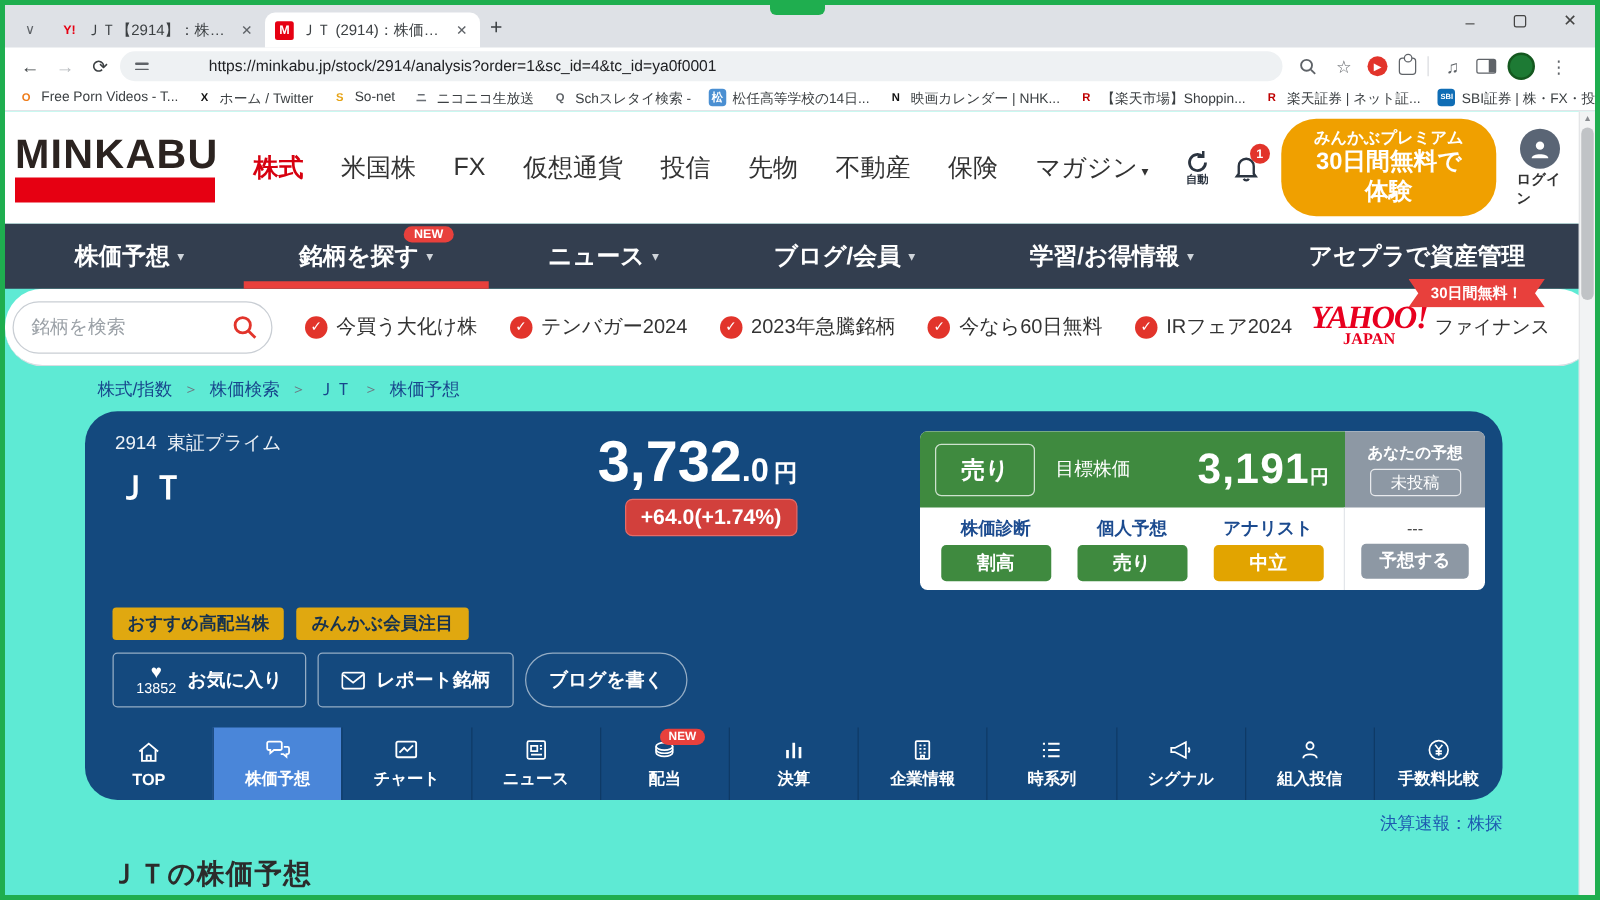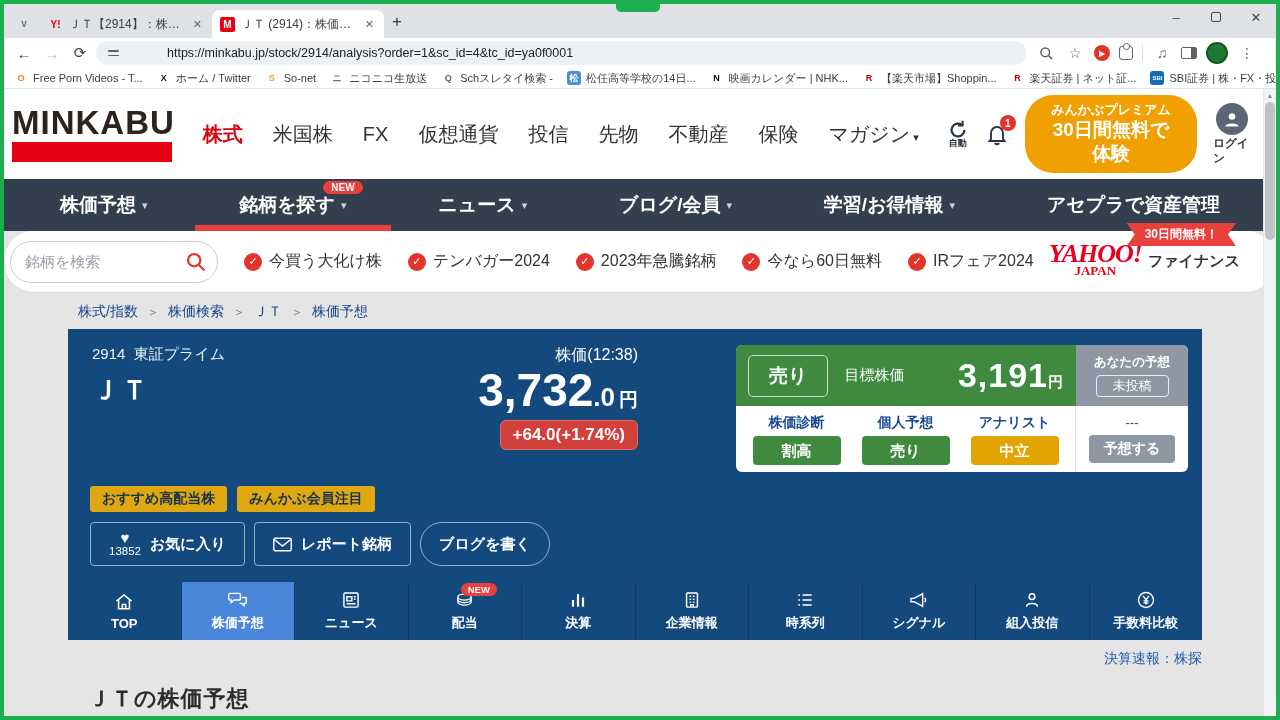--- a/index.html
+++ b/index.html
@@ -39,21 +39,21 @@
   .avatar-green { width:22px; height:22px; border-radius:50%; background:#1d7a34; border:2px solid #14581f; }
   .bookmarksbar { height:21px; background:#fff; border-bottom:1px solid #e2e4e8; display:flex; align-items:center; gap:14px; padding:0 10px; overflow:hidden; }
   .bm { display:flex; align-items:center; gap:5px; font-size:11px; color:#3c4043; white-space:nowrap; }
   .bm .bmic { width:14px; height:14px; display:flex; align-items:center; justify-content:center; font-size:9px; font-weight:bold; border-radius:3px; flex:none; }
   .bm0 .bmic{color:#ef7c1a;} .bm1 .bmic{color:#111;} .bm2 .bmic{color:#e6a315;}
   .bm3 .bmic{color:#6a6f76;} .bm4 .bmic{color:#5f6368;}
   .bm5 .bmic{background:#4a8fd2;color:#fff;} .bm6 .bmic{color:#111;}
   .bm7 .bmic{color:#bf0000;} .bm8 .bmic{color:#bf0000;}
   .bm9 .bmic{background:#0f6db5;color:#fff;font-size:6px;}
   
-  .page { position:relative; height:627px; background:#e5e5e5; overflow:hidden; }
+  .page { position:relative; height:627px; background:#5eead4; overflow:hidden; }
   .scrollbar { position:absolute; right:0; top:0; bottom:0; width:13px; background:#f2f3f4; border-left:1px solid #e4e5e7; z-index:50; }
   .scrollbar .up { display:block; text-align:center; font-size:7px; color:#8a8d91; padding-top:3px; }
   .scrollbar .thumb { position:absolute; top:13px; left:1px; width:10px; height:138px; background:#c0c3c6; border-radius:5px; }
   .site-header { height:90px; background:#fff; display:flex; align-items:center; padding:0 26px 0 8px; }
   .logo { margin-right:28px; }
   .logo .lg-txt { font-size:33px; font-weight:900; letter-spacing:1px; color:#2b2320; line-height:1; }
   .logo .lg-bar { width:160px; height:20px; background:#e60012; margin-top:3px; }
   .site-nav { display:flex; align-items:center; gap:30px; font-size:20px; color:#333; }
   .site-nav .sn { white-space:nowrap; }
   .site-nav .sn.active { color:#d7000f; font-weight:bold; }
@@ -81,26 +81,26 @@
   .search-box { position:relative; width:208px; height:42px; flex:none; }
   .search-box input { width:100%; height:100%; border:1px solid #c9ced4; border-radius:21px; padding:0 40px 0 14px; font-size:15px; color:#333; outline:none; font-family:inherit; }
   .search-box input::placeholder { color:#9aa0a6; }
   .search-mag { position:absolute; right:12px; top:10px; }
   .chk-links { display:flex; align-items:center; gap:26px; margin-left:26px; }
   .chk { display:flex; align-items:center; gap:7px; font-size:16px; color:#333; white-space:nowrap; }
   .chk .ckc { width:18px; height:18px; border-radius:50%; background:#e2342b; color:#fff; font-size:11px; font-weight:bold; display:flex; align-items:center; justify-content:center; flex:none; }
   .yahoo-logo { margin-left:auto; display:flex; align-items:center; gap:4px; padding-right:10px; }
   .y-main { font-family:"Liberation Serif",serif; font-weight:bold; font-style:italic; font-size:26px; color:#e8001f; letter-spacing:-1px; line-height:.8; }
   .y-japan { font-family:"Liberation Serif",serif; font-weight:bold; font-size:13px; color:#e8001f; text-align:center; margin-top:-2px; }
-  .y-suffix { font-size:15px; color:#333; font-weight:bold; margin-left:2px; }
-  
-  .breadcrumb { display:flex; align-items:center; gap:9px; font-size:14px; color:#17458c; margin:10px 0 8px 74px; }
+  .y-suffix { font-size:15px; color:#333; font-weight:normal; margin-left:2px; }
+  
+  .breadcrumb { display:flex; align-items:flex-start; gap:9px; font-size:14px; color:#17458c; margin:10px 0 8px 74px; }
   .breadcrumb .sep { color:#6b7581; font-size:12px; }
   
-  .card { width:1134px; margin:4px 0 0 64px; background:#14497e; color:#fff; }
+  .card { width:1134px; margin:4px 0 0 64px; background:#14497e; color:#fff;border-radius:26px; }
   .card-top { display:flex; padding:16px 14px 0 24px; }
   .stock-id { width:290px; }
   .stock-code { font-size:15px; color:#eef2f7; }
   .stock-name { font-size:27px; font-weight:bold; margin-top:8px; letter-spacing:2px; }
   .price-block { width:256px; margin-left:0; text-align:right; }
   .price-label { font-size:16px; }
   .price-main { font-size:46px; font-weight:bold; line-height:1.05; white-space:nowrap; }
   .price-dec { font-size:26px; font-weight:bold; }
   .price-unit { font-size:19px; font-weight:bold; margin-left:4px; }
   .chg-badge { display:inline-block; margin-top:6px; background:#d2403c; border:1px solid #e56a66; border-radius:6px; color:#fff; font-size:17px; font-weight:bold; padding:4px 12px; }
@@ -379,21 +379,20 @@
       <span>株価予想</span>
     </div>
 
     <div class="card">
       <div class="card-top">
         <div class="stock-id">
           <div class="stock-code"><span>2914</span>&nbsp;&nbsp;<span>東証プライム</span></div>
           <div class="stock-name">ＪＴ</div>
         </div>
         <div class="price-block">
-          <div class="price-label">株価(12:38)</div>
           <div class="price-main"><span>3,732</span><span class="price-dec">.0</span><span class="price-unit">円</span></div>
           <span class="chg-badge">+64.0(+1.74%)</span>
         </div>
         <div class="panel">
           <div class="p-rating">
             <span class="rating-box">売り</span>
             <span class="target-label">目標株価</span>
             <span class="target-value"><span>3,191</span><span class="target-unit">円</span></span>
           </div>
           <div class="p-your">
@@ -458,20 +457,27 @@
           <span class="tl">TOP</span>
         </span>
         <span class="stab active">
           <svg width="21" height="20" viewBox="0 0 24 24" fill="none" stroke="#fff" stroke-width="1.7">
               <path d="M3 4 h11 a1.5 1.5 0 0 1 1.5 1.5 v5 a1.5 1.5 0 0 1 -1.5 1.5 h-6 l-3.5 3 v-3 H3 a1.5 1.5 0 0 1 -1.5 -1.5 v-5 A1.5 1.5 0 0 1 3 4 z"></path>
               <path d="M17.5 9 h3.5 a1.5 1.5 0 0 1 1.5 1.5 v4 a1.5 1.5 0 0 1 -1.5 1.5 h-1 v2.5 l-3 -2.5 h-2.5"></path>
             </svg>
           <span class="tl">株価予想</span>
         </span>
         <span class="stab">
+          <svg width="20" height="20" viewBox="0 0 24 24" fill="none" stroke="#fff" stroke-width="1.8">
+              <rect x="2.5" y="4" width="19" height="15" rx="1.5"></rect>
+              <path d="M5.5 14.5 L10 10 L13 13 L18.5 7.5"></path>
+            </svg>
+          <span class="tl">チャート</span>
+        </span>
+        <span class="stab">
           <svg width="20" height="20" viewBox="0 0 24 24" fill="none" stroke="#fff" stroke-width="1.7">
               <rect x="3.5" y="3.5" width="17" height="17" rx="1.5"></rect>
               <path d="M7 8 h6 v5 h-6 z"></path>
               <path d="M15.5 8 h2 M15.5 11 h2 M7 16.5 h10.5"></path>
             </svg>
           <span class="tl">ニュース</span>
         </span>
         <span class="stab">
           <span class="stab-new">NEW</span>
           <svg width="21" height="20" viewBox="0 0 24 24" fill="none" stroke="#fff" stroke-width="1.6">

